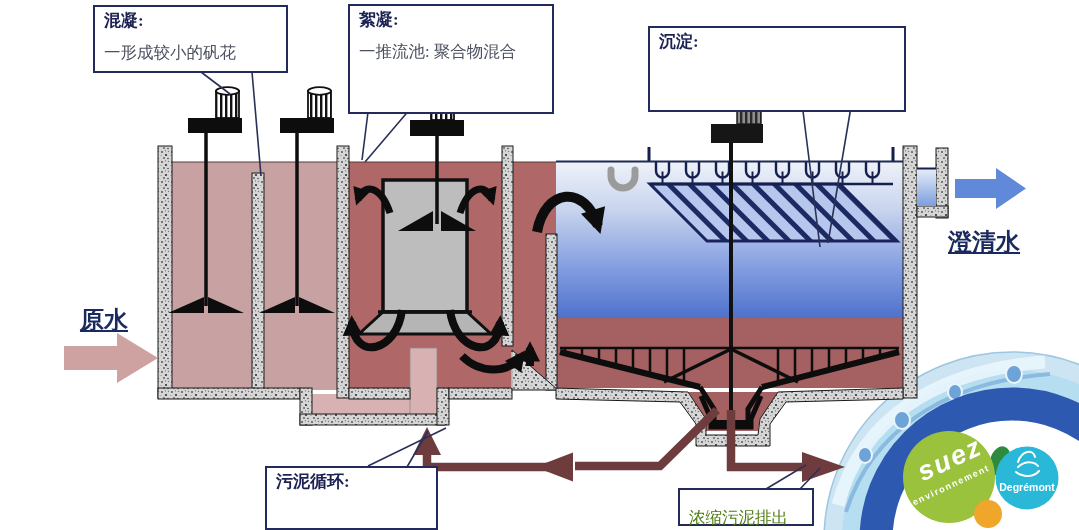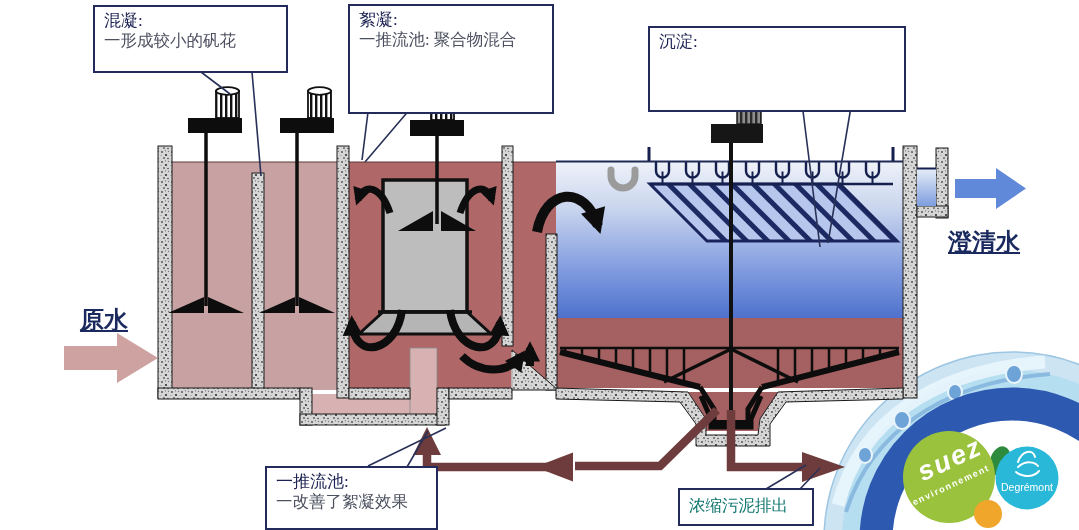--- a/index.html
+++ b/index.html
@@ -1,30 +1,30 @@
 <!DOCTYPE html>
 <html><head>
 <meta charset="utf-8">
 <style>
   html,body{margin:0;padding:0;background:#fff;}
   #stage{position:relative;width:1079px;height:530px;overflow:hidden;background:#fff;
          font-family:"Liberation Serif","DejaVu Serif",serif;}
   #diagram{position:absolute;left:0;top:0;z-index:1;}
   .box{position:absolute;background:#fff;border:2px solid #232a5c;box-sizing:border-box;
        padding:4px 9px 6px;z-index:2;}
-  .box .t{font-weight:normal;color:#1b2152;font-size:17px;line-height:1.2;white-space:nowrap;}
-  .box .l{color:#4c505f;font-size:16.5px;line-height:1.25;margin-top:0;white-space:nowrap;}
+  .box .t{font-weight:bold;color:#1b2152;font-size:17px;line-height:1.2;white-space:nowrap;}
+  .box .l{color:#4c505f;font-size:16.5px;line-height:1.25;margin-top:12px;white-space:nowrap;}
   .flowlabel{position:absolute;z-index:2;font-weight:bold;color:#1b2a5e;font-size:24px;white-space:nowrap;text-decoration:underline;}
   .logotext{position:absolute;z-index:2;color:#fff;text-align:center;pointer-events:none;
             font-family:"Liberation Sans","DejaVu Sans",sans-serif;}
   #suez-word{left:898px;top:444px;width:104px;font-size:27px;font-weight:bold;font-style:italic;
              letter-spacing:2px;transform:rotate(-25deg);}
   #suez-sub{left:892px;top:480px;width:118px;font-size:9px;font-weight:bold;letter-spacing:1.5px;
             transform:rotate(-25deg);}
-  #degremont-word{left:995px;top:481px;width:64px;font-size:10.5px;font-weight:normal;}
+  #degremont-word{left:995px;top:481px;width:64px;font-size:10.5px;font-weight:bold;}
 </style>
 </head>
 <body>
 
 <div id="stage">
 
 <svg id="diagram" width="1079" height="530" viewBox="0 0 1079 530" xmlns="http://www.w3.org/2000/svg">
   <defs>
     <pattern id="speckle" width="10" height="10" patternUnits="userSpaceOnUse">
       <rect width="10" height="10" fill="#d6d6d6"></rect>
@@ -215,25 +215,24 @@
   <div class="l">一形成较小的矾花</div>
 </div>
 <div class="box" style="left:348px;top:4px;width:206px;height:110px">
   <div class="t">絮凝:</div>
   <div class="l">一推流池: 聚合物混合</div>
 </div>
 <div class="box" style="left:648px;top:26px;width:258px;height:86px">
   <div class="t">沉淀:</div>
 </div>
 <div class="box" style="left:265px;top:466px;width:173px;height:64px">
-  <div class="t">一推流池:</div>
-  <div class="l">一改善了絮凝效果</div>
+  <div class="t">污泥循环:</div>
 </div>
 <div class="box" style="left:678px;top:488px;width:136px;height:38px;padding-top:6px">
-  <div class="l" style="margin-top:0;color:#0f766e">浓缩污泥排出</div>
+  <div class="l" style="margin-top:12px;color:#4d7c0f">浓缩污泥排出</div>
 </div>
 
 <div class="flowlabel" style="left:80px;top:304px">原水</div>
 <div class="flowlabel" style="left:948px;top:226px">澄清水</div>
 
 <div class="logotext" id="suez-word">suez</div>
 <div class="logotext" id="suez-sub">environnement</div>
 <div class="logotext" id="degremont-word">Degrémont</div>
 
 </div>

